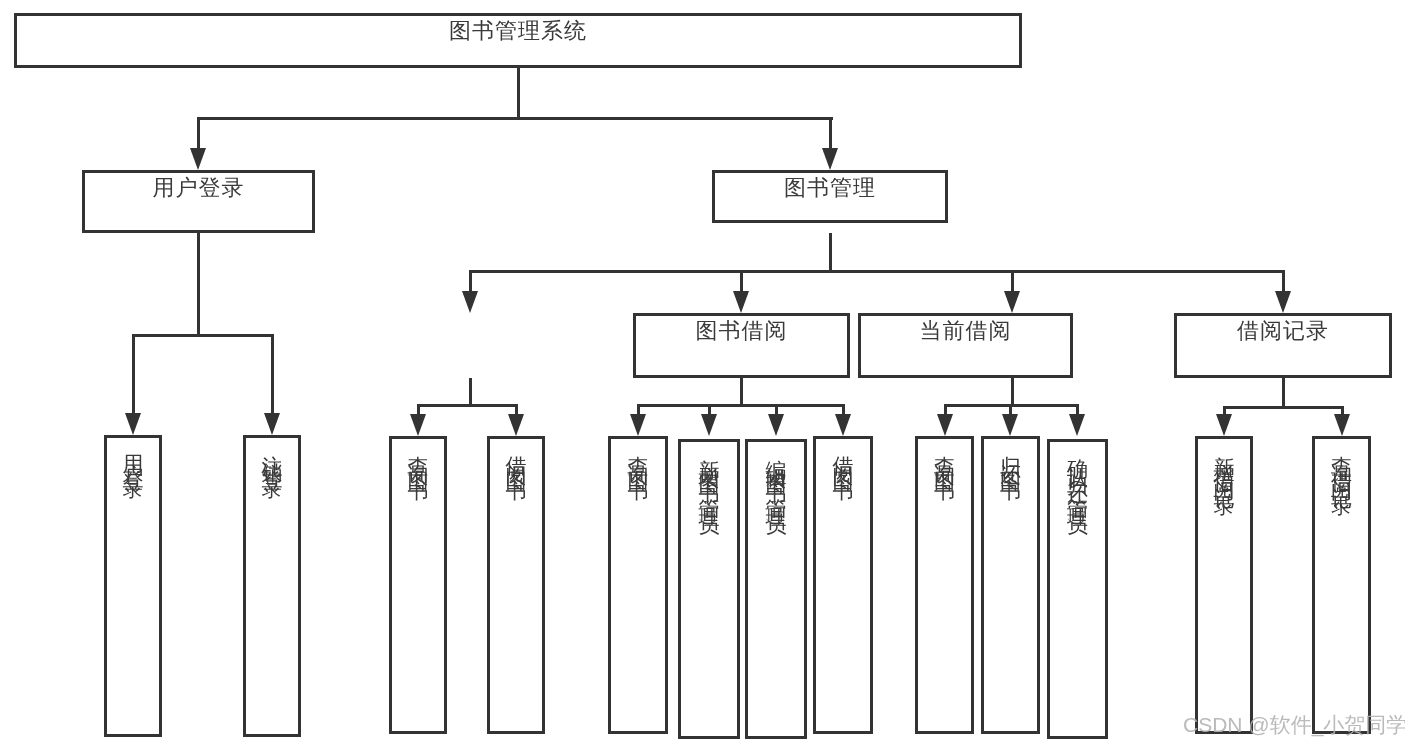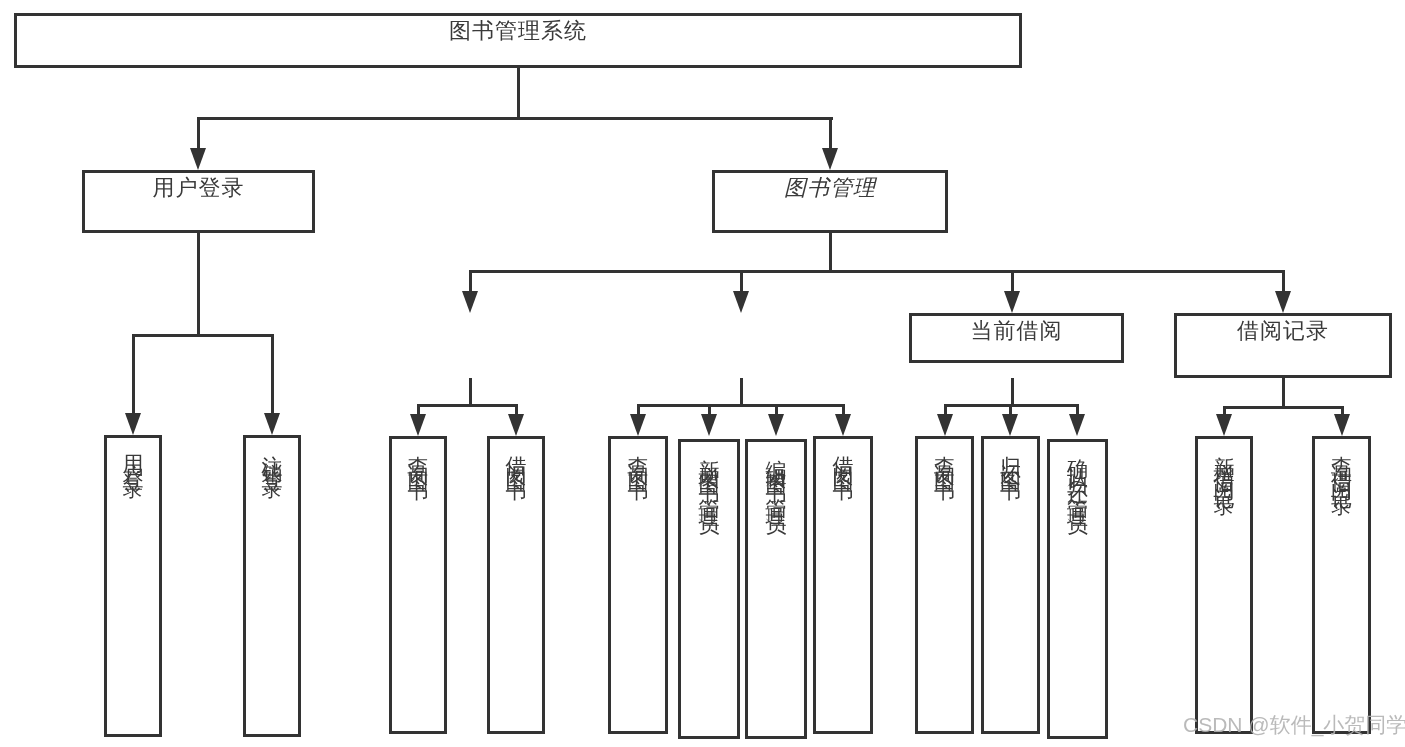--- a/index.html
+++ b/index.html
@@ -64,21 +64,21 @@
   <div class="vline" style="left:517px;top:68px;height:50px;"></div>
   <div class="hline" style="left:197px;top:117px;width:636px;"></div>
   <div class="vline" style="left:197px;top:117px;height:33px;"></div>
   <div class="arrow" style="left:190px;top:148px;"></div>
   <div class="vline" style="left:829px;top:117px;height:33px;"></div>
   <div class="arrow" style="left:822px;top:148px;"></div>
 
   <div class="box hbox" style="left:82px;top:170px;width:233px;height:63px;">
     <span>用户登录</span>
   </div>
-  <div class="box hbox" style="left:712px;top:170px;width:236px;height:63px;font-style:italic;">
+  <div class="box hbox" style="left:712px;top:170px;width:236px;height:53px;">
     <span>图书管理</span>
   </div>
 
   <div class="vline" style="left:197px;top:233px;height:103px;"></div>
   <div class="hline" style="left:132px;top:334px;width:142px;"></div>
   <div class="vline" style="left:132px;top:334px;height:80px;"></div>
   <div class="arrow" style="left:125px;top:413px;"></div>
   <div class="vline" style="left:271px;top:334px;height:80px;"></div>
   <div class="arrow" style="left:264px;top:413px;"></div>
 
@@ -86,21 +86,24 @@
   <div class="hline" style="left:469px;top:270px;width:816px;"></div>
   <div class="vline" style="left:469px;top:270px;height:23px;"></div>
   <div class="arrow" style="left:462px;top:291px;"></div>
   <div class="vline" style="left:740px;top:270px;height:23px;"></div>
   <div class="arrow" style="left:733px;top:291px;"></div>
   <div class="vline" style="left:1011px;top:270px;height:23px;"></div>
   <div class="arrow" style="left:1004px;top:291px;"></div>
   <div class="vline" style="left:1282px;top:270px;height:23px;"></div>
   <div class="arrow" style="left:1275px;top:291px;"></div>
 
-  <div class="box hbox" style="left:909px;top:313px;width:215px;height:50px;">
+  <div class="box hbox" style="left:633px;top:313px;width:217px;height:65px;">
+    <span>图书借阅</span>
+  </div>
+  <div class="box hbox" style="left:858px;top:313px;width:215px;height:65px;">
     <span>当前借阅</span>
   </div>
   <div class="box hbox" style="left:1174px;top:313px;width:218px;height:65px;">
     <span>借阅记录</span>
   </div>
 
   <div class="vline" style="left:469px;top:378px;height:28px;"></div>
   <div class="hline" style="left:417px;top:404px;width:101px;"></div>
   <div class="vline" style="left:417px;top:404px;height:12px;"></div>
   <div class="arrow" style="left:410px;top:414px;"></div>

